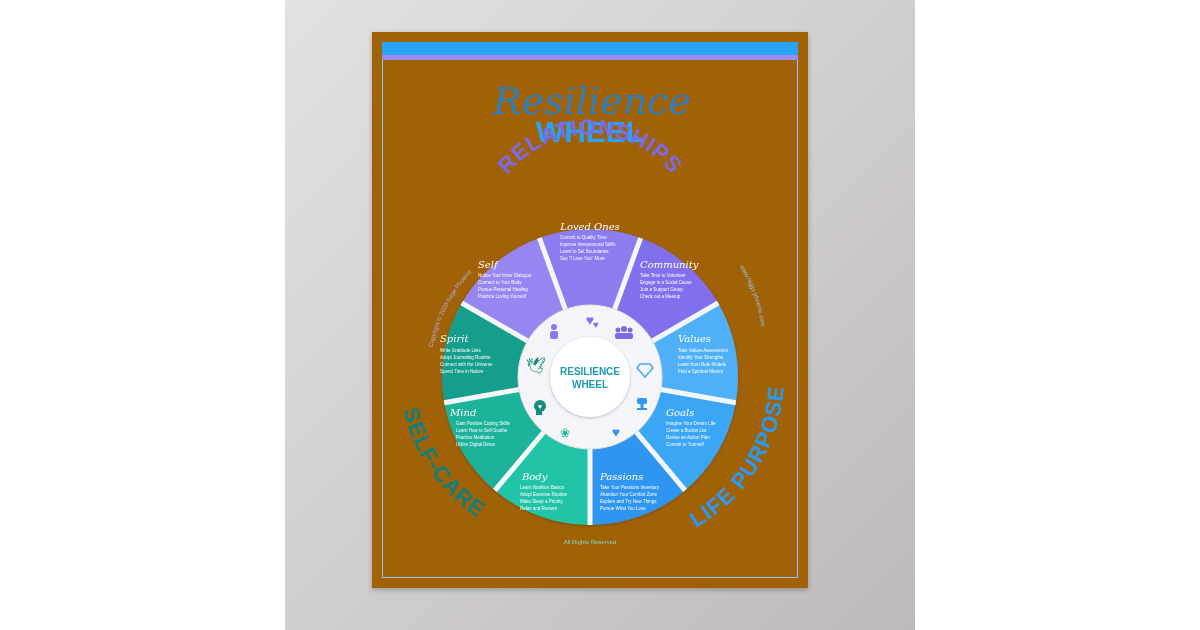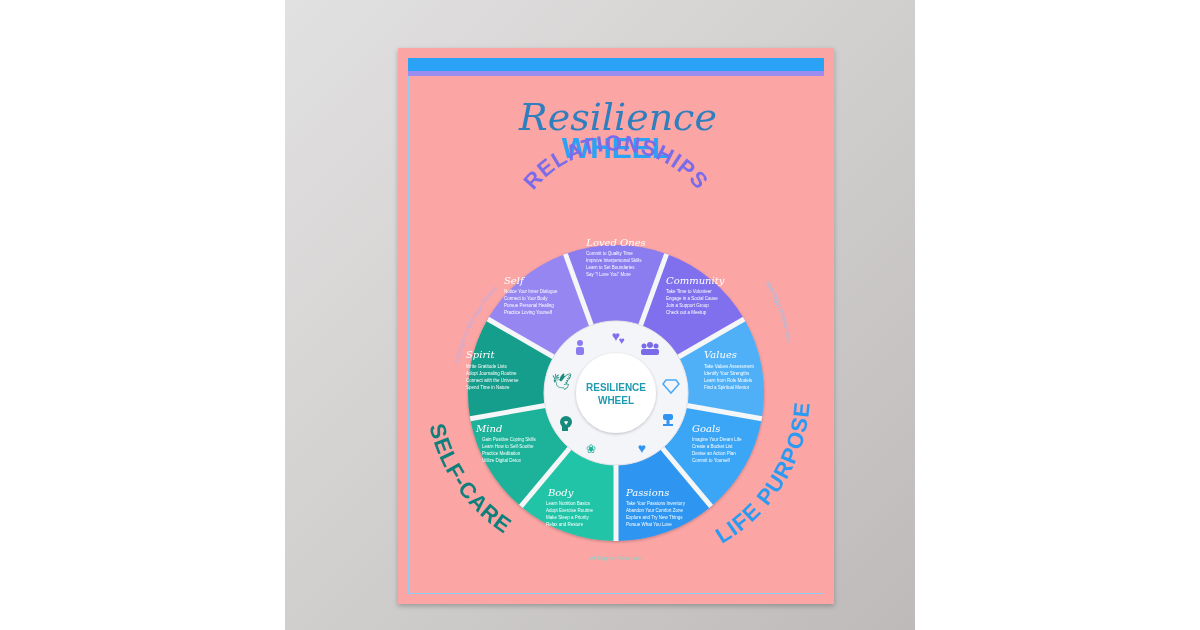--- a/index.html
+++ b/index.html
@@ -1,18 +1,18 @@
 <!DOCTYPE html>
 <html><head>
 <meta charset="utf-8">
 <style>
   html,body{margin:0;padding:0;}
   body{width:1200px;height:630px;position:relative;overflow:hidden;background:#ffffff;font-family:"Liberation Sans",sans-serif;}
   .wall{position:absolute;left:285px;top:0;width:630px;height:630px;background:linear-gradient(135deg,#e2e1e1 0%,#cfcdcc 55%,#bdbab9 100%);}
-  .poster{position:absolute;left:398px;top:32px;width:436px;height:556px;background:#fca5a5;box-shadow:0 2px 5px rgba(0,0,0,0.25);margin-top:16px;}
+  .poster{position:absolute;left:372px;top:32px;width:436px;height:556px;background:#a16207;box-shadow:0 2px 5px rgba(0,0,0,0.25);}
   .frame{position:absolute;left:10px;top:10px;right:10px;bottom:10px;border:1px solid #8ecbf5;}
   .topbar{position:absolute;left:10px;top:10px;right:10px;height:13px;background:#2aa2f5;}
   .topbar2{position:absolute;left:10px;top:23px;right:10px;height:5px;background:#9b8cf0;}
   svg.wheel{position:absolute;left:0;top:0;}
   .title-script{font-family:"DejaVu Serif",serif;font-style:italic;}
 </style>
 </head>
 <body>
 
 <div class="wall"></div>

